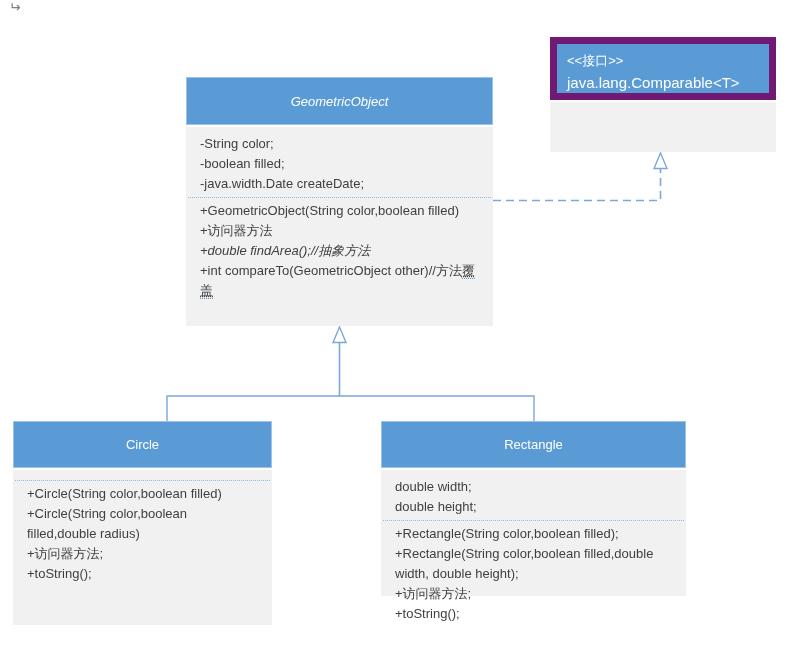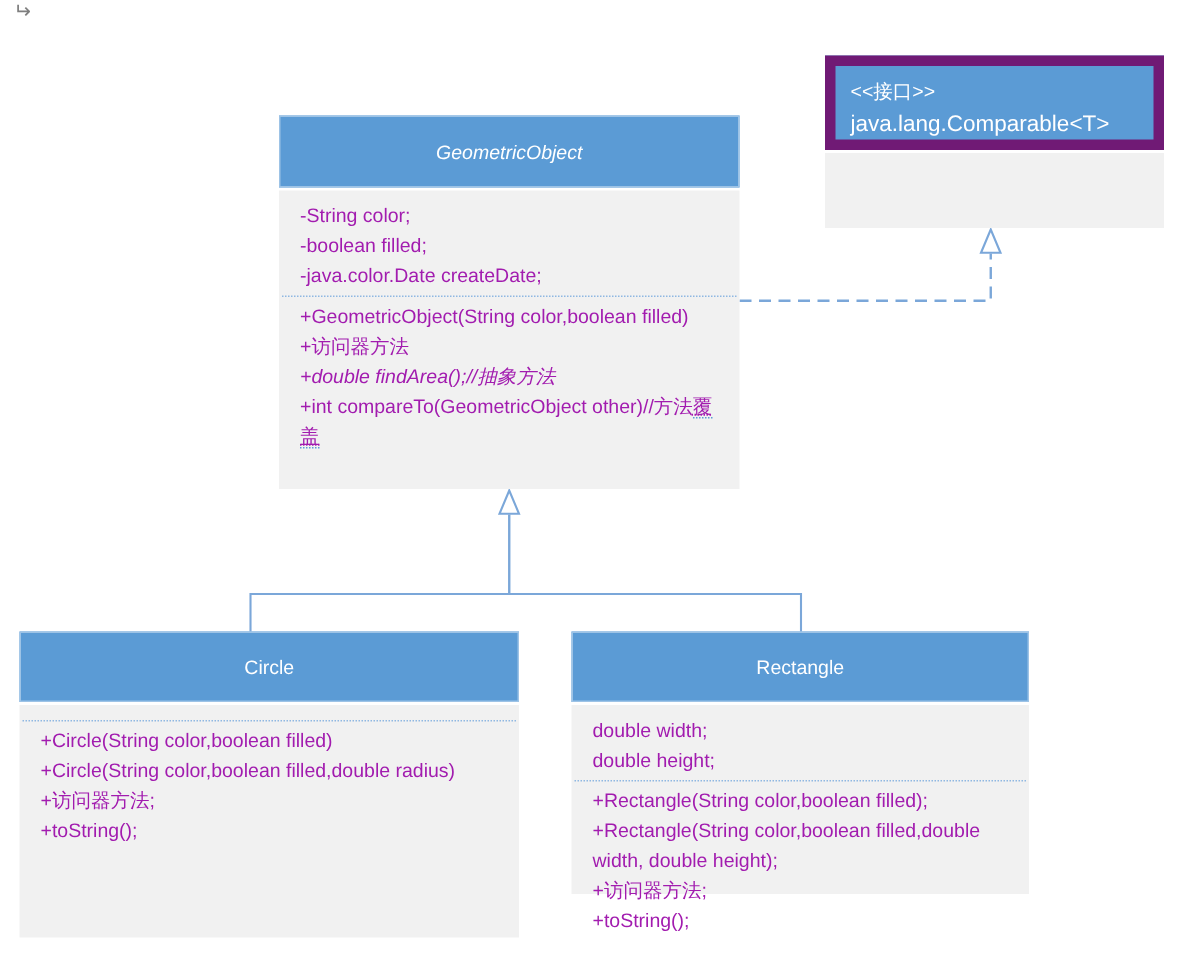--- a/index.html
+++ b/index.html
@@ -24,21 +24,21 @@
     color: #ffffff;
     display: flex; align-items: center; justify-content: center;
     box-sizing: border-box;
     font-size: 13px;
   }
   .uml-header.italic { font-style: italic; }
   .uml-body {
     background: #f1f1f1;
     margin-top: 2px;
     box-sizing: border-box;
-    color: #a21caf;
+    color: #404040;
     font-size: 13px;
     line-height: 20px;
     padding: 6px 13px 6px 14px;
   }
   .iface-header {
     background: #5b9bd5;
     border: 7px solid #701a75;
     color: #ffffff;
     box-sizing: border-box;
     padding: 7px 10px 4px 10px;
@@ -79,30 +79,30 @@
     <div class="uml-body" style="height:50px;"></div>
   </div>
 
   <div class="uml-class" style="left:186px; top:77px; width:307px;">
     <div class="uml-header italic" style="height:48px;">
       <span>GeometricObject</span>
     </div>
     <div class="uml-body" style="height:199px; padding-top:7px;">
       <div class="attr-line">-String color;</div>
       <div class="attr-line">-boolean filled;</div>
-      <div class="attr-line">-java.color.Date createDate;</div>
+      <div class="attr-line">-java.width.Date createDate;</div>
       <div class="sep"></div>
       <div class="method-line">+GeometricObject(String color,boolean filled)</div>
       <div class="method-line">+访问器方法</div>
       <div class="method-line m-italic">+double findArea();//抽象方法</div>
       <div class="method-line"><span>+int compareTo(GeometricObject other)//方法</span><span class="wavy">覆盖</span></div>
     </div>
   </div>
 
-  <div class="uml-class" style="left:13px; top:421px; width:333px;">
+  <div class="uml-class" style="left:13px; top:421px; width:259px;">
     <div class="uml-header" style="height:47px;">
       <span>Circle</span>
     </div>
     <div class="uml-body" style="height:155px; padding-top:7px;">
       <div class="sep"></div>
       <div class="method-line">+Circle(String color,boolean filled)</div>
       <div class="method-line">+Circle(String color,boolean filled,double radius)</div>
       <div class="method-line">+访问器方法;</div>
       <div class="method-line">+toString();</div>
     </div>

